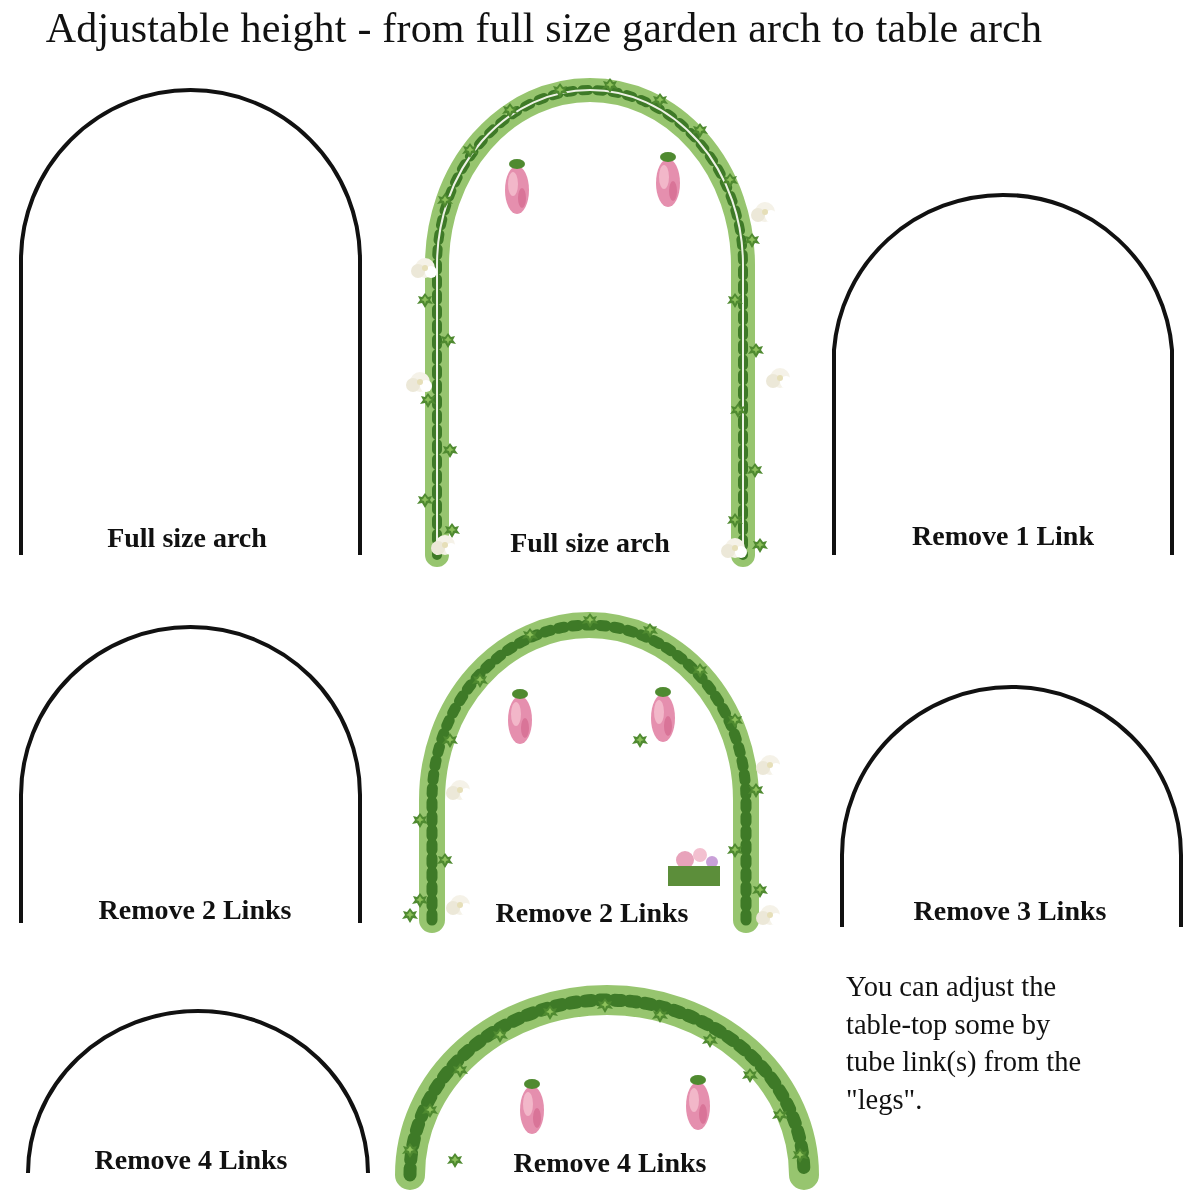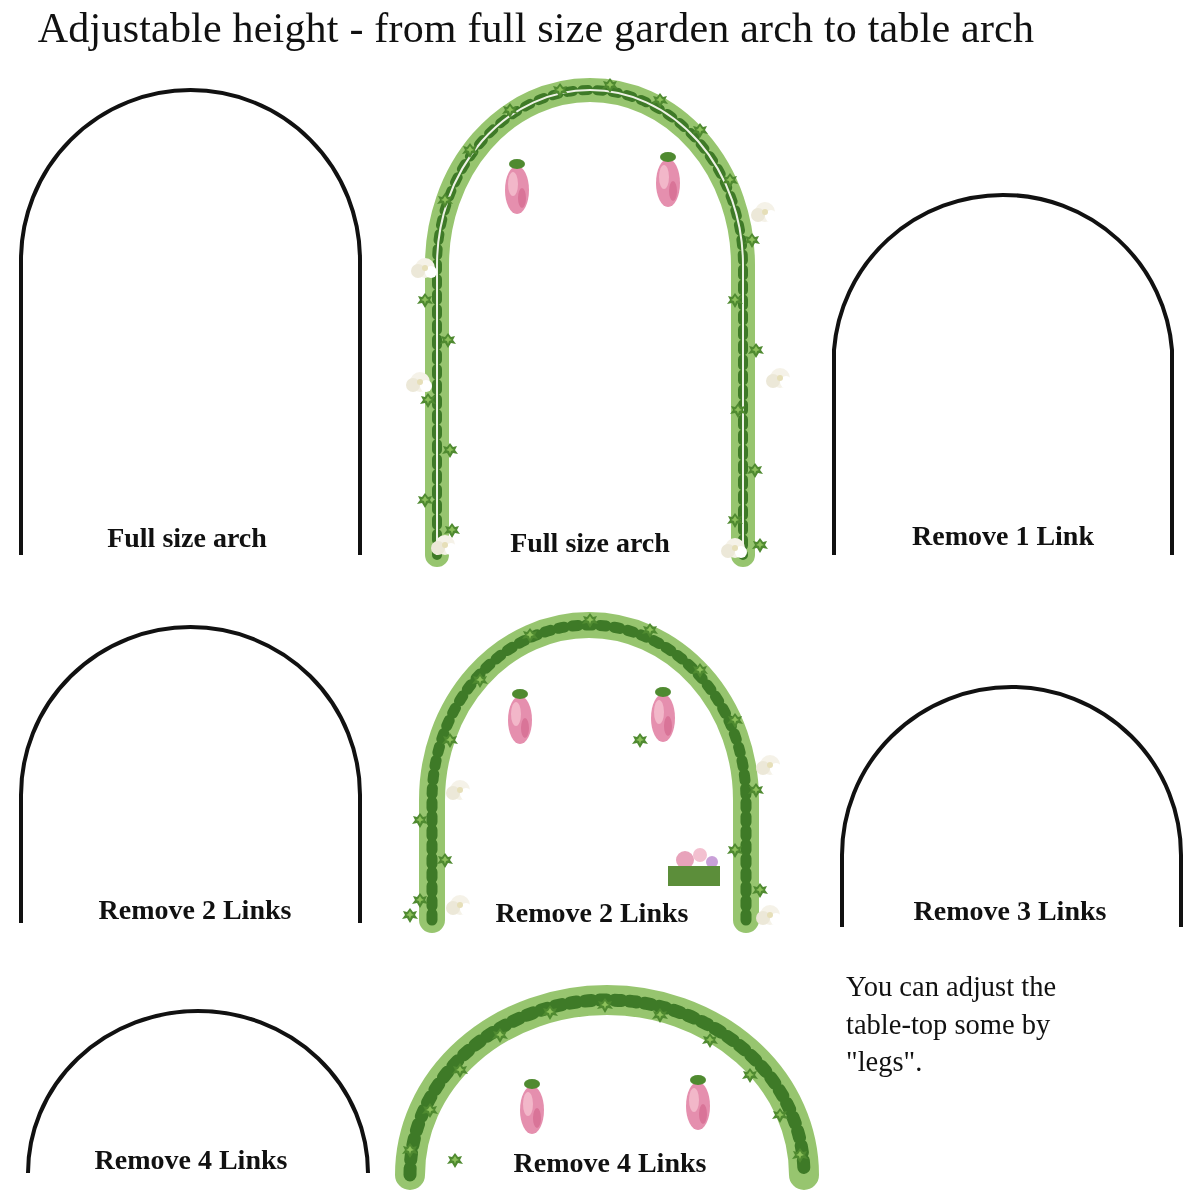--- a/index.html
+++ b/index.html
@@ -1,18 +1,18 @@
 <!DOCTYPE html>
 <html><head>
 <meta charset="utf-8">
 <style>
   html, body { margin:0; padding:0; background:#ffffff; }
   body { width:1200px; height:1200px; position:relative; overflow:hidden; }
   .title {
-    position:absolute; left:0; top:6px; width:1072px; text-align:center;
+    position:absolute; left:8px; top:6px; width:1072px; text-align:center;
     font-family:"Liberation Serif","DejaVu Serif",serif; font-size:42px;
     color:#111; white-space:nowrap; line-height:1.05; letter-spacing:0.2px;
   }
   svg.canvas { position:absolute; left:0; top:0; }
   .lbl {
     font-family:"Liberation Serif","DejaVu Serif",serif; font-weight:bold;
     font-size:28px; fill:#111; text-anchor:middle;
   }
   .note {
     position:absolute; left:846px; top:968px; width:350px;
@@ -164,14 +164,15 @@
     </g>
     <use href="#wisteria" x="532" y="1110"></use>
     <use href="#wisteria" x="698" y="1106"></use>
     <text class="lbl" x="610" y="1172">Remove 4 Links</text>
   </g>
 </svg>
 
 <div class="note">
   <span>You can adjust the</span>
   <span>table-top some by</span>
+  <span>tube link(s) from the</span>
   <span>"legs".</span>
 </div>
 
 </body></html>

